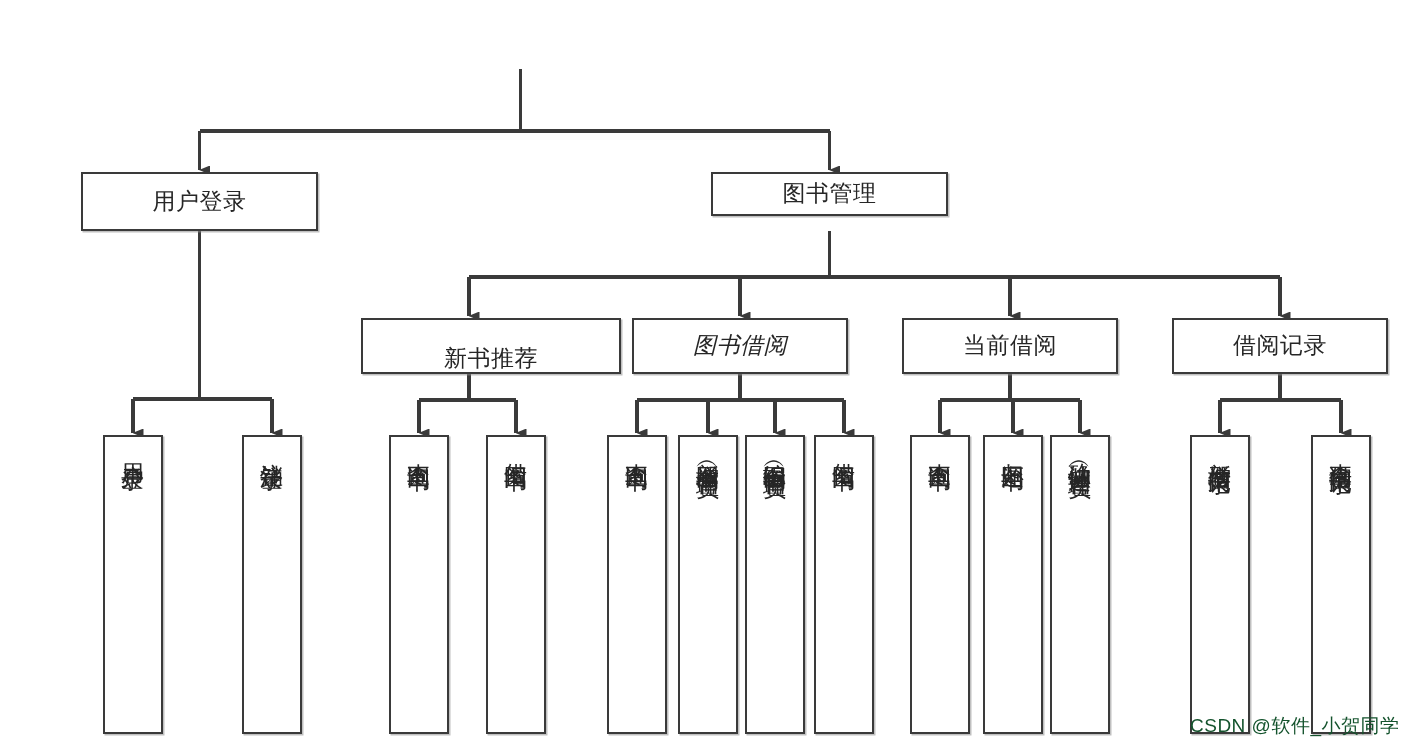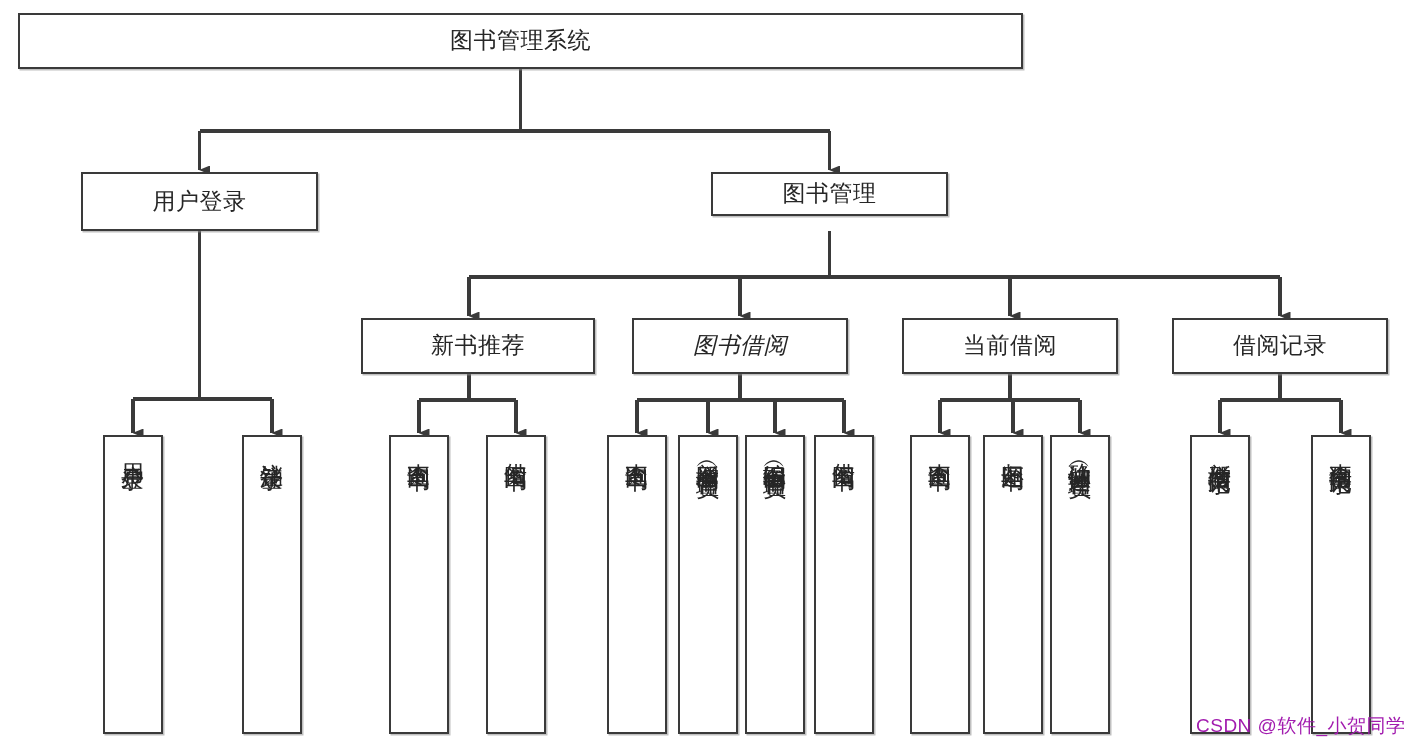--- a/index.html
+++ b/index.html
@@ -49,25 +49,24 @@
   }
   .node.vertical .label {
     writing-mode: vertical-rl;
     text-orientation: upright;
     white-space: nowrap;
     line-height: 1.05;
     letter-spacing: 2px;
   }
   .watermark {
     position: absolute;
-    color: #a21caf;
+    color: #14532d;
     font-size: 19px;
     white-space: nowrap;
     letter-spacing: 0.5px;
-    padding-left: 6px;
   }
 </style>
 </head>
 <body>
 
 <div id="canvas">
 
   <svg id="wires" viewBox="0 0 1405 747" xmlns="http://www.w3.org/2000/svg">
     <defs>
       <marker id="arrowhead" markerWidth="9" markerHeight="11" refX="4.5" refY="10.5" orient="auto" markerUnits="userSpaceOnUse">
@@ -113,32 +112,29 @@
       <path d="M1013,400 L1013,433" marker-end="url(#arrowhead)"></path>
       <path d="M1080,400 L1080,433" marker-end="url(#arrowhead)"></path>
 
       <path d="M1280,374 L1280,400"></path>
       <path d="M1220,400 L1341,400"></path>
       <path d="M1220,400 L1220,433" marker-end="url(#arrowhead)"></path>
       <path d="M1341,400 L1341,433" marker-end="url(#arrowhead)"></path>
     </g>
   </svg>
 
-  <div class="node" id="node-root" style="left: 18px; top: 13px; width: 1005px; height: 56px;">
-    <span class="label">图书管理系统</span>
-  </div>
 
   <div class="node" id="node-l2-0" style="left: 81px; top: 172px; width: 237px; height: 59px;">
     <span class="label">用户登录</span>
   </div>
   <div class="node" id="node-l2-1" style="left: 711px; top: 172px; width: 237px; height: 44px;">
     <span class="label">图书管理</span>
   </div>
 
-  <div class="node" id="node-l3-0" style="left: 361px; top: 318px; width: 234px; height: 56px;">
+  <div class="node" id="node-l3-0" style="left: 361px; top: 318px; width: 260px; height: 56px; align-items: flex-end;">
     <span class="label">新书推荐</span>
   </div>
   <div class="node" id="node-l3-1" style="left: 632px; top: 318px; width: 216px; height: 56px; font-style: italic;">
     <span class="label">图书借阅</span>
   </div>
   <div class="node" id="node-l3-3" style="left: 1172px; top: 318px; width: 216px; height: 56px;">
     <span class="label">借阅记录</span>
   </div>
   <div class="node" id="node-l3-2" style="left: 902px; top: 318px; width: 216px; height: 56px;">
     <span class="label">当前借阅</span>

